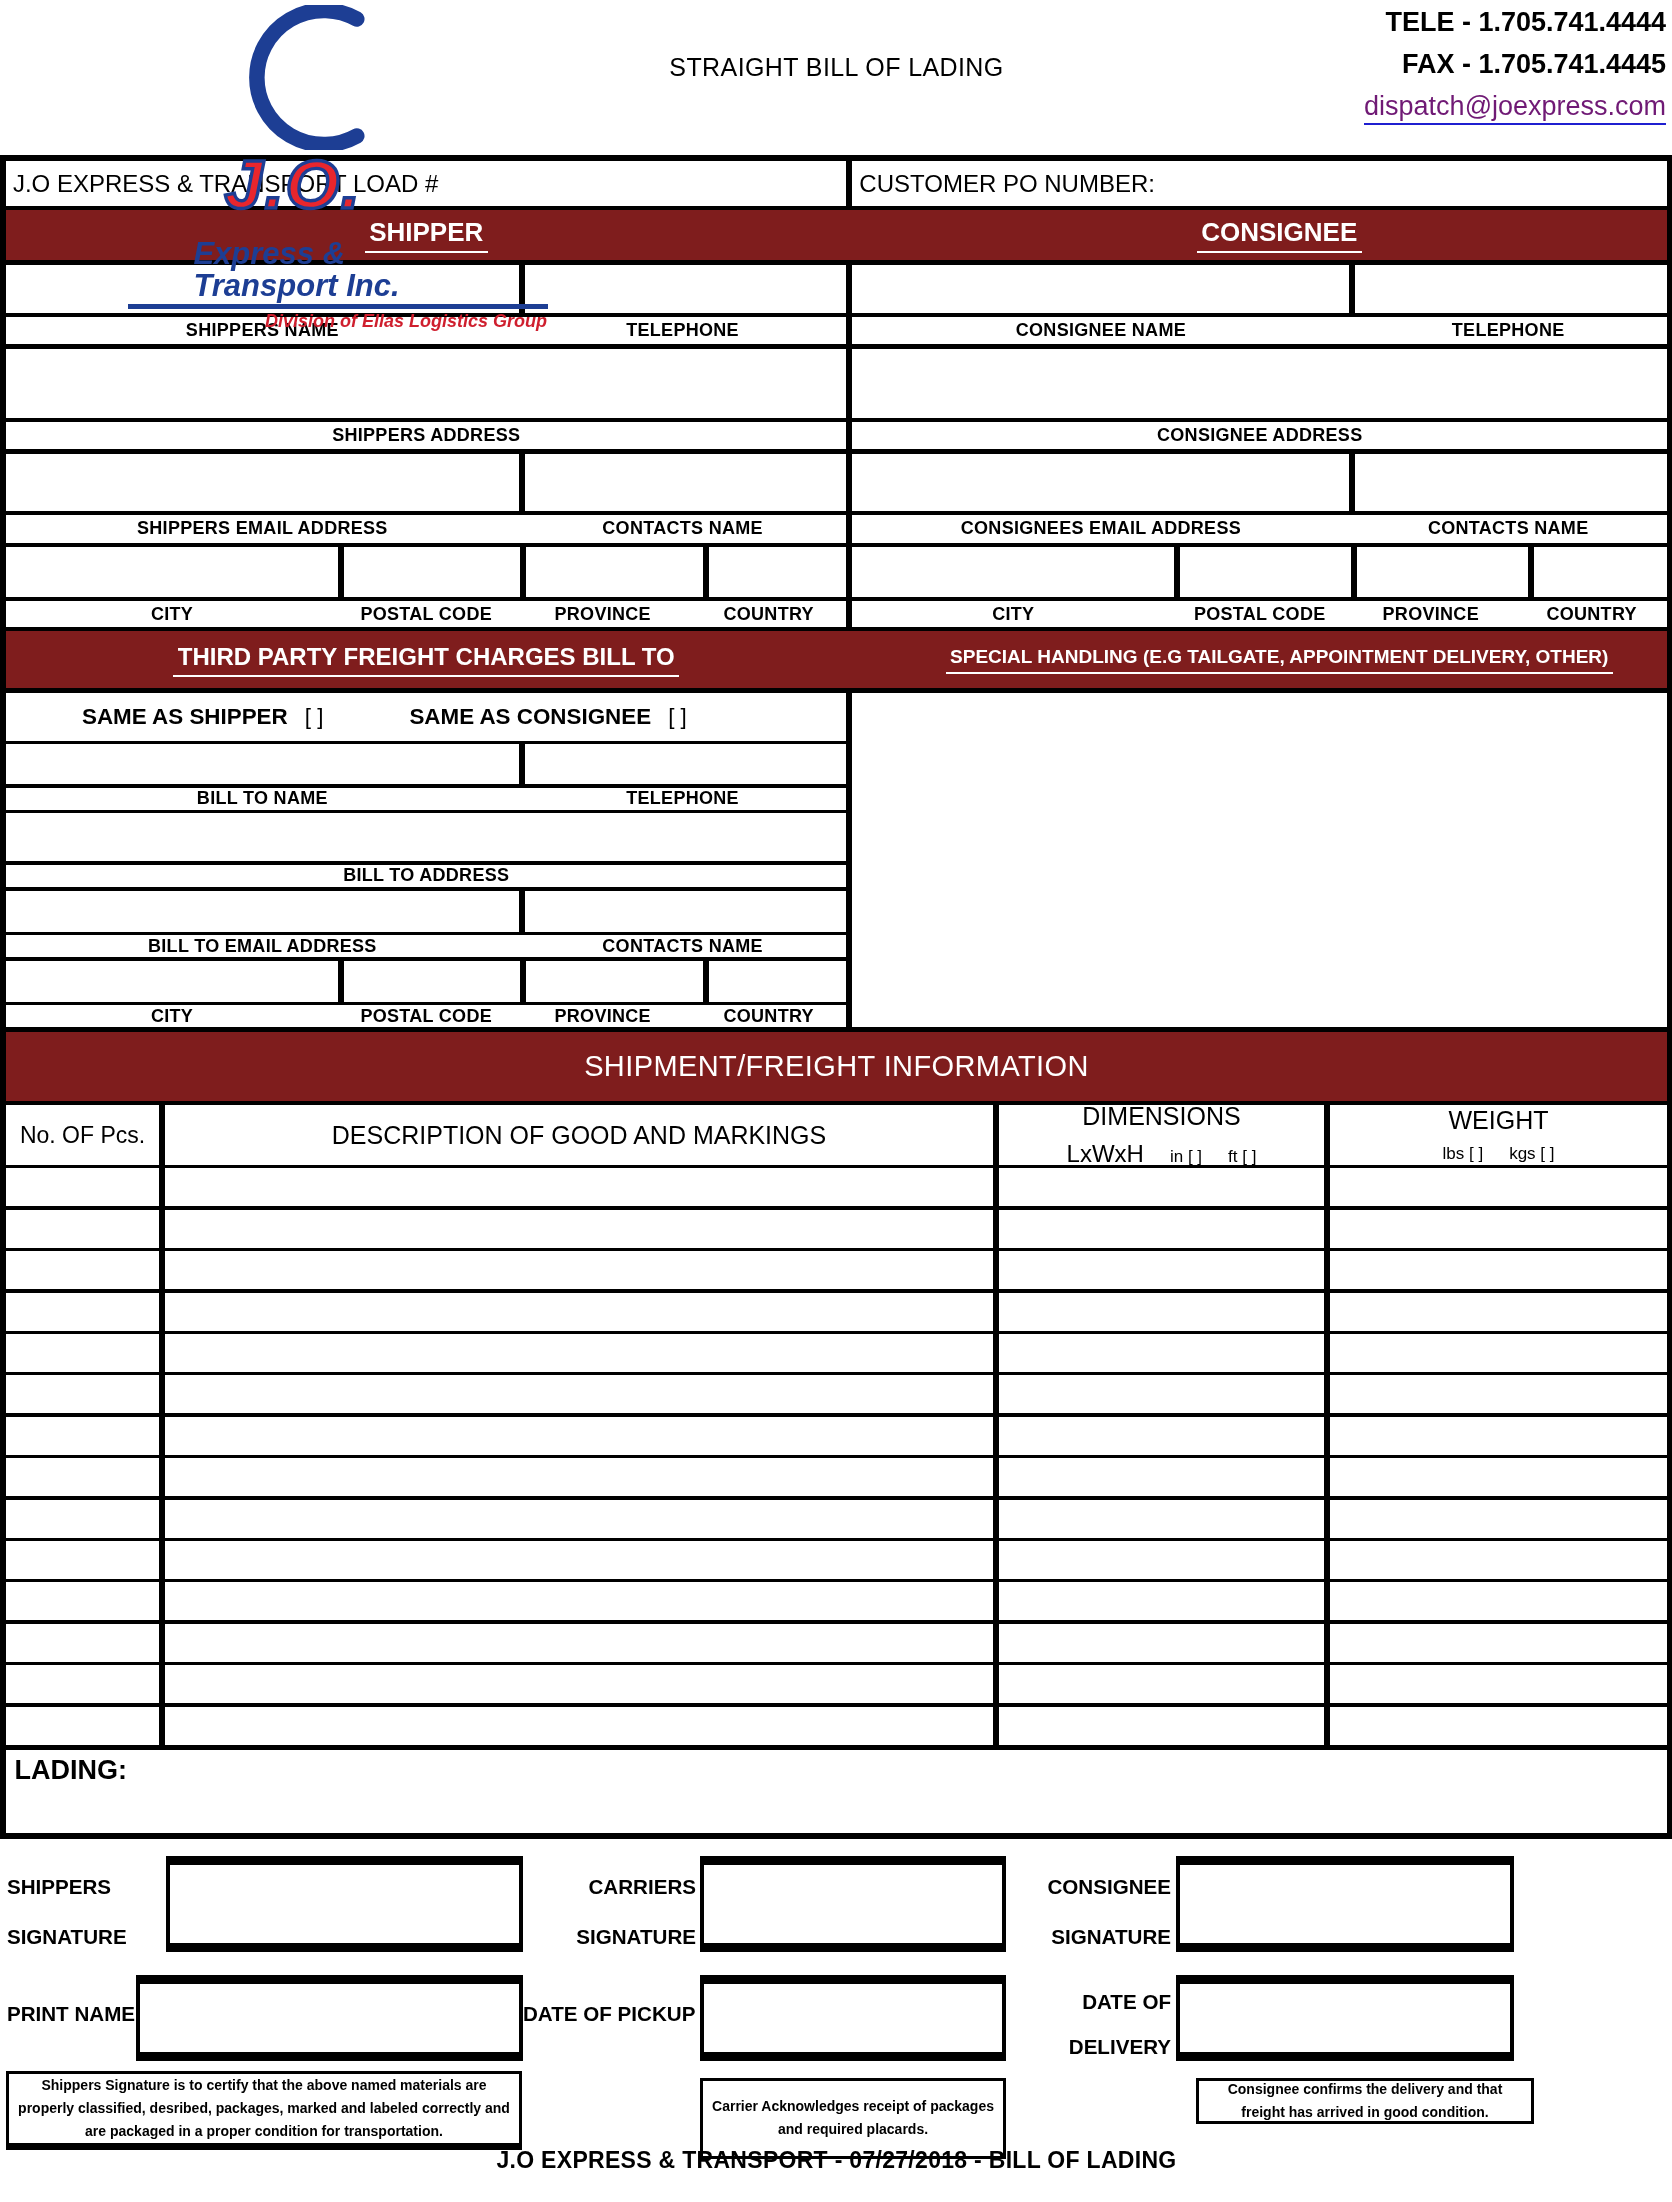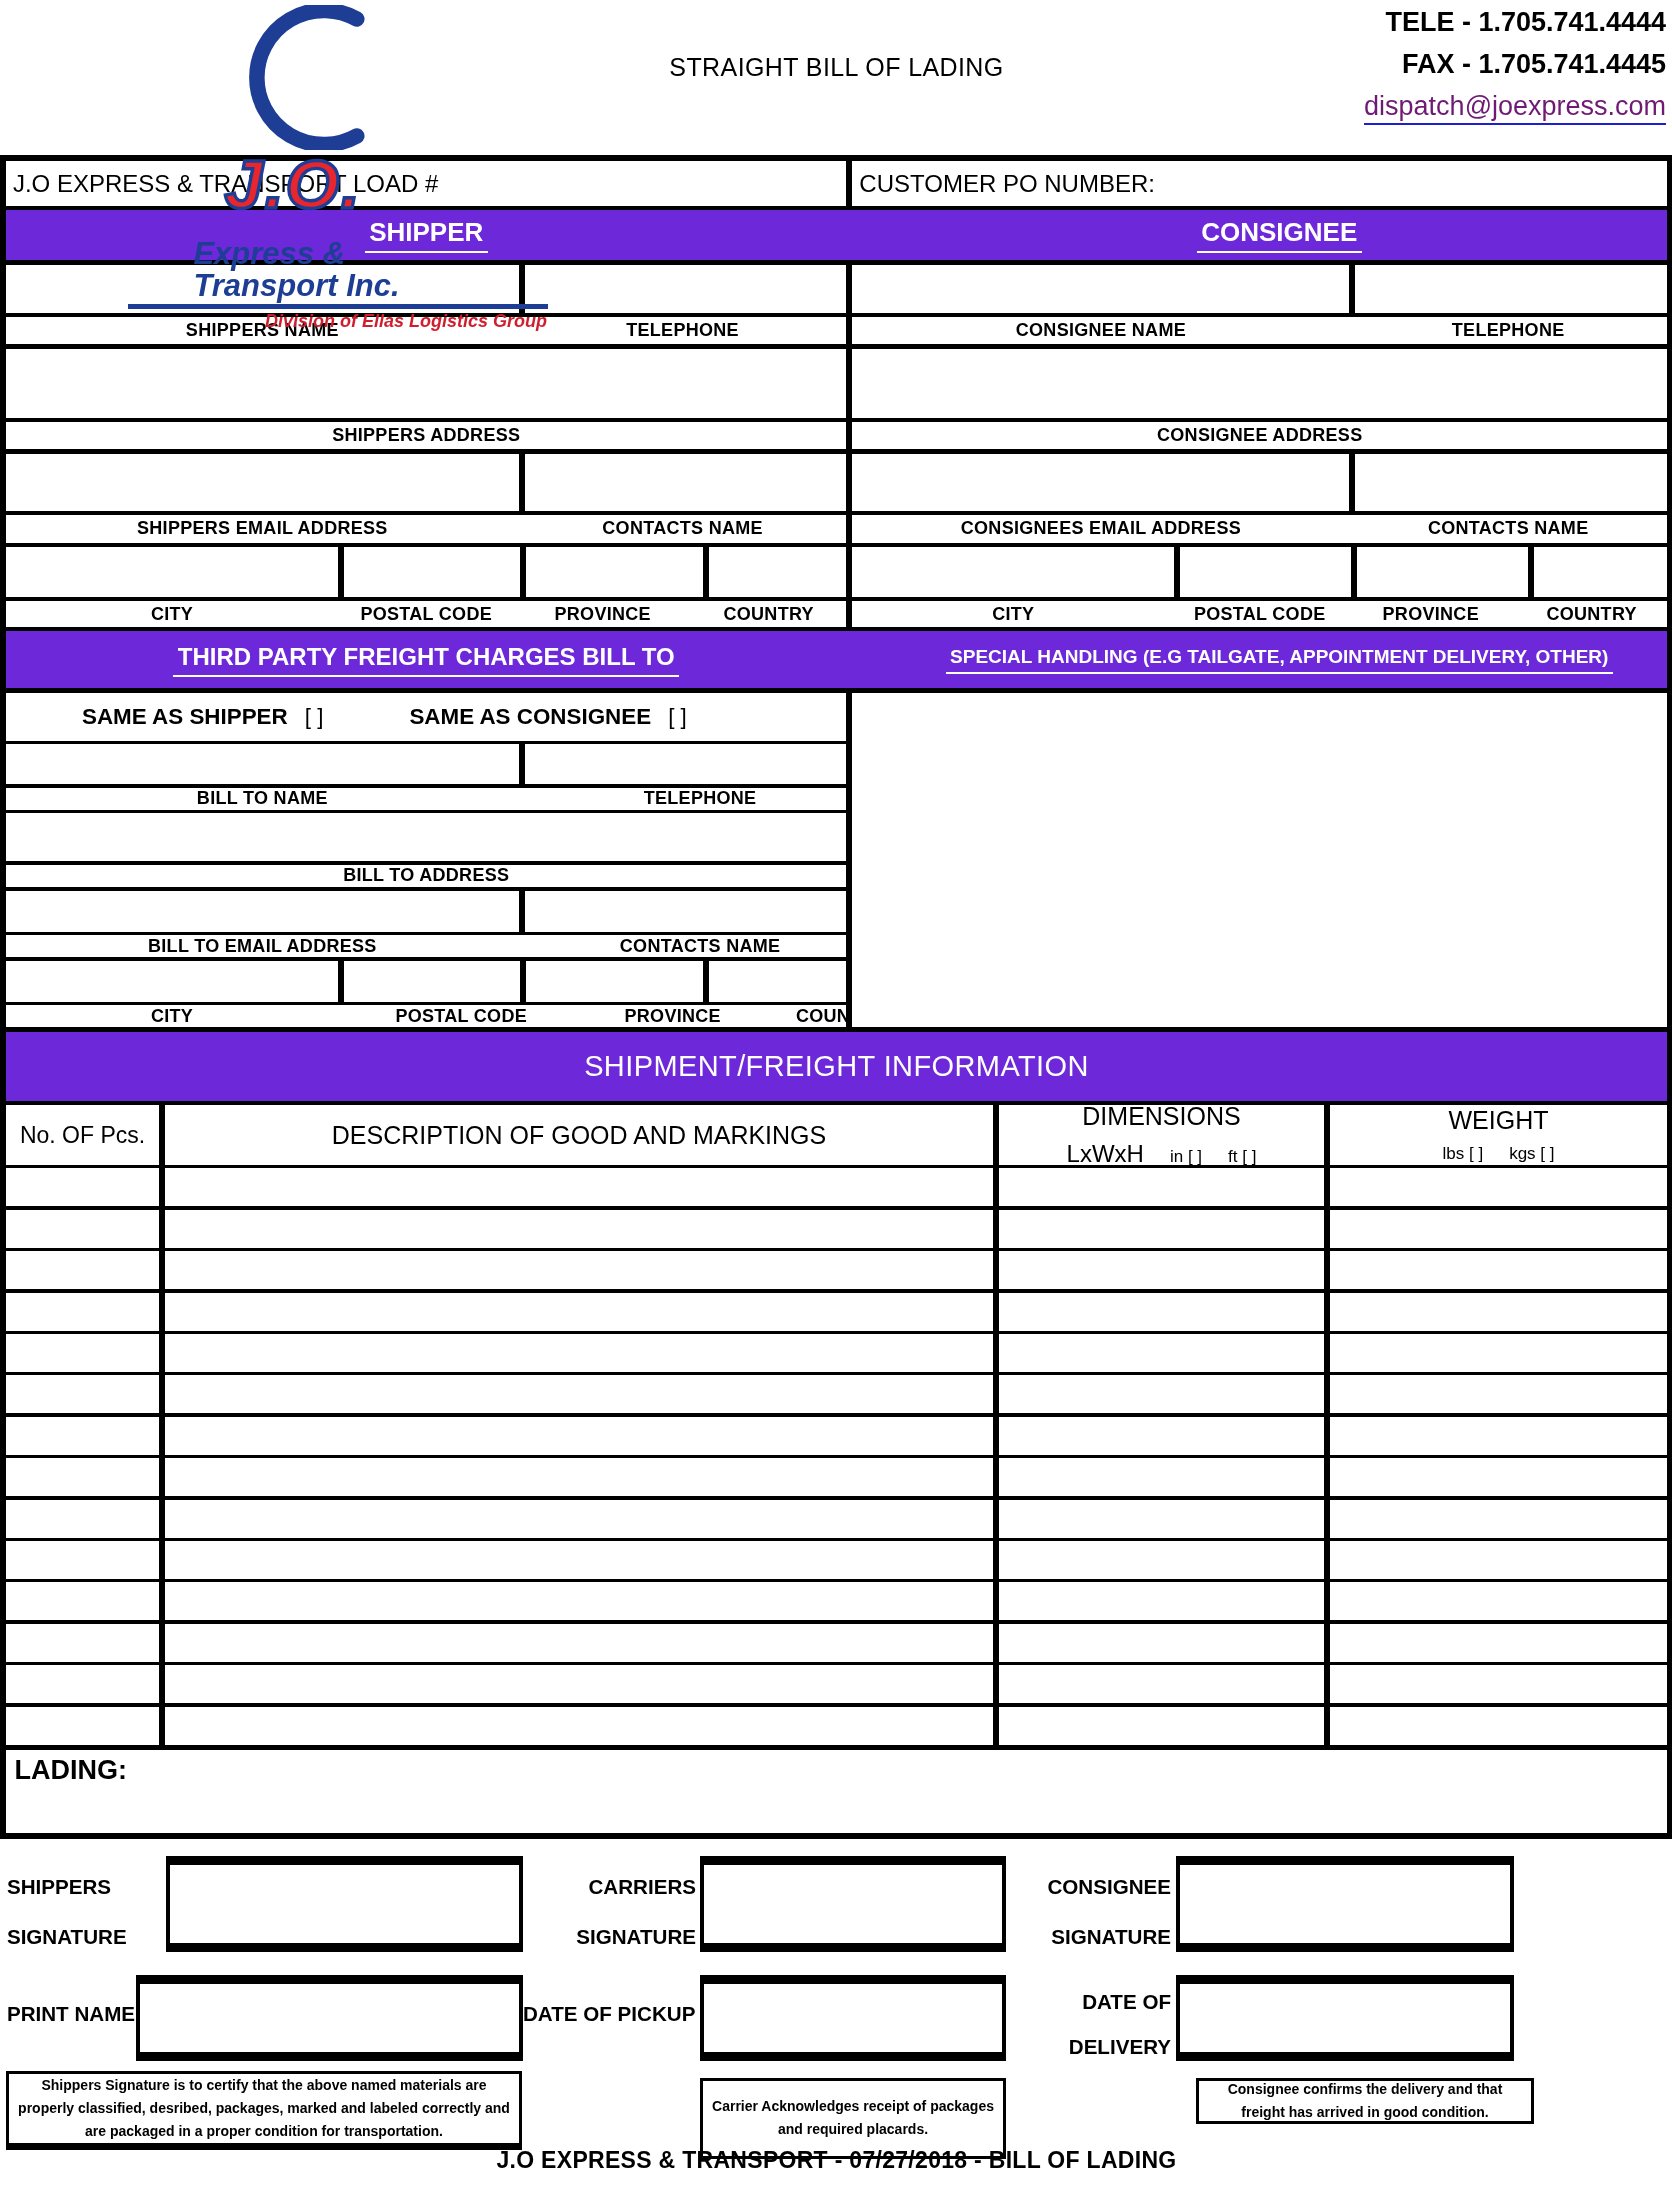--- a/index.html
+++ b/index.html
@@ -20,37 +20,37 @@
   .contact { position:absolute; right:6.9px; top:6.9px; text-align:right; }
   .contact-line { font-size:27px; font-weight:700; margin-bottom:11.2px; }
   .email-link { display:inline-block; font-size:27px; font-weight:400; color:#701a75;
                 border-bottom:2.6px solid #1f1fd0; padding-bottom:0.9px; cursor:pointer; }
 
   
   .form { background:#000; padding:6px; }
   .row { display:flex; gap:6px; }
   .cell { background:#fff; }
   .mt5 { margin-top:4.3px; } .mt4 { margin-top:3.4px; } .mt6 { margin-top:5.2px; }
-  .h26{height:22.4px;gap:35px;} .h30{height:26px;} .h32{height:27.5px;} .h44{height:38px;} .h46{height:40px;}
+  .h26{height:22.4px;} .h30{height:26px;} .h32{height:27.5px;} .h44{height:38px;} .h46{height:40px;}
   .h48{height:41px;} .h52{height:45px;} .h56{height:48px;} .h58{height:50px;} .h66{height:57px;}
   .h80{height:69px;} .h92{height:60px;} .h96{height:83px;}
 
   .fieldtext { display:flex; align-items:center; padding-left:6.9px; font-size:24px; }
   .halves { display:flex; gap:6px; }
   .half-l { flex:0 0 50.6%; display:flex; flex-direction:column; }
   .half-r { flex:1 1 0; display:flex; flex-direction:column; }
   .half-l .row, .half-r .row { width:100%; }
   .w60 { flex:0 0 61%; } .wrest { flex:1 1 0; } .w100 { flex:1 1 0; }
   .c1 { flex:0 0 39.5%; } .c2 { flex:0 0 21%; } .c3 { flex:0 0 21%; } .c4 { flex:1 1 0; }
 
   .labelrow { display:flex; background:#fff; }
   .lab { display:flex; align-items:center; justify-content:center;
          font-weight:700; font-size:18px; letter-spacing:0.3px; }
 
-  .band { background:#6d28d9; color:#fff; display:flex; align-items:center;gap:45px; }
+  .band { background:#7f1d1d; color:#fff; display:flex; align-items:center;gap:45px; }
   .band-half-l { flex:0 0 50.6%; display:flex; justify-content:center; align-items:center; }
   .band-half-r { flex:1 1 0; display:flex; justify-content:center; align-items:center; }
   .band-title { font-weight:700; border-bottom:2.6px solid #fff; padding:0 4.3px 3.4px; }
   .fs30{font-size:26px;} .fs28{font-size:24px;} .fs22{font-size:19px;}
   .shipment-band { justify-content:center; }
   .shipment-title { font-size:29px; font-weight:400; letter-spacing:0.4px; }
 
   .sameas { display:flex; align-items:center; gap:86px; padding-left:76px;
             font-size:22.4px; font-weight:600; }
   .sameas-group { display:flex; align-items:center; gap:17px; }

